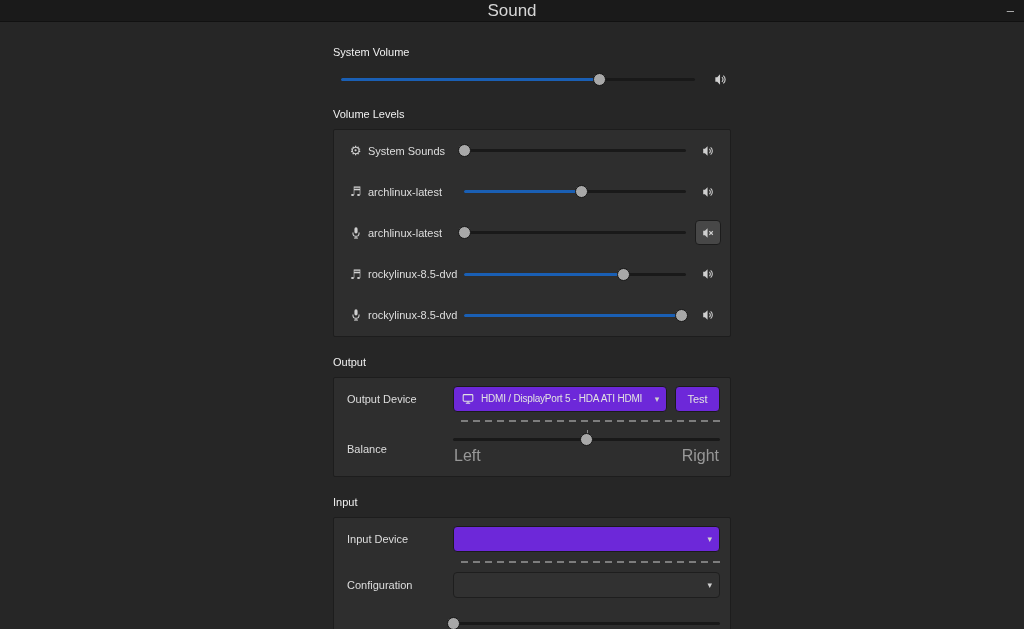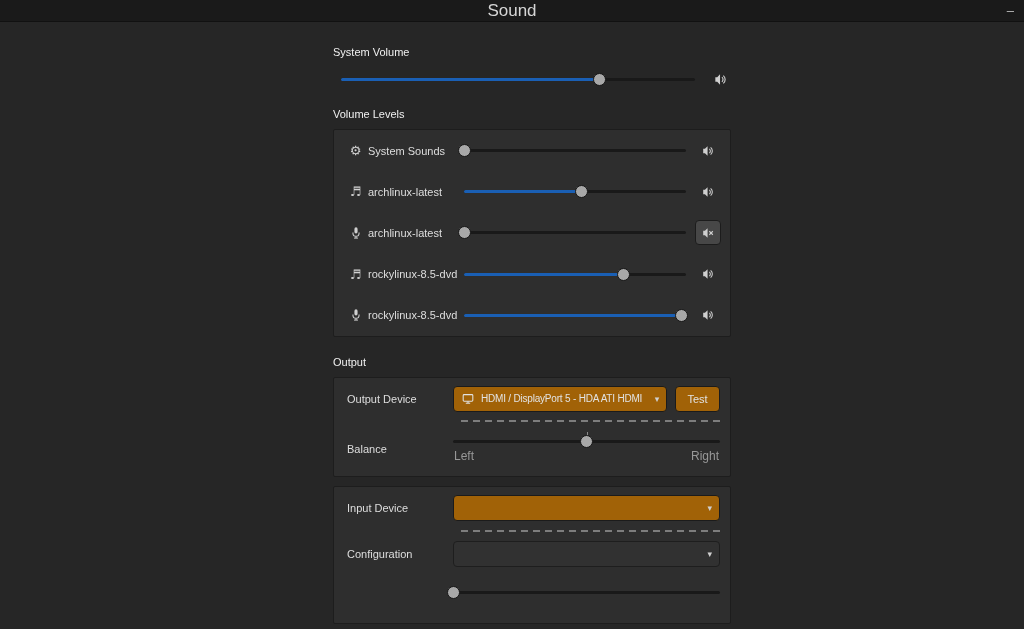--- a/index.html
+++ b/index.html
@@ -44,34 +44,34 @@
   .glyph-icon{ font-family:"DejaVu Sans",sans-serif; font-size:13px; line-height:1; color:#d0d0d0; }
   .vl-name{ width:90px; margin-left:4px; color:#dedede; white-space:nowrap; overflow:hidden; }
   .vl-slider{ flex:1; margin:0 9px 0 6px; }
   .vl-btn{ width:26px; height:25px; display:flex; align-items:center; justify-content:center; border-radius:4px; color:#cfcfcf; flex:none; }
   .vl-btn.muted{ background:#474747; border:1px solid #1c1c1c; }
 
   .out-row{ display:flex; align-items:center; padding:0 10px 0 13px; }
   .row-dev{ height:42px; }
   .lbl{ width:106px; color:#dedede; flex:none; }
   .btn{
-    background:#a16207; border:1px solid #1b1b1b; border-radius:4px;
+    background:#6d28d9; border:1px solid #1b1b1b; border-radius:4px;
     display:flex; align-items:center; height:26px; color:#e2e2e2;
   }
   .dd-output{ width:214px; padding:0 7px; gap:6px; font-size:10px; letter-spacing:-0.2px; }
   .dd-text{ white-space:nowrap; overflow:hidden; }
   .chev{ margin-left:auto; color:#cfcfcf; font-size:9px; font-family:"DejaVu Sans",sans-serif; }
   .test-btn{ margin-left:8px; flex:1; justify-content:center; font-size:11px; }
   .dashed{
     height:2px; margin-left:127px; margin-right:10px;
     background:repeating-linear-gradient(90deg,#7d7d7d 0 7px,transparent 7px 12px);
   }
   .row-balance{ height:54px; }
   .balance-col{ flex:1; }
-  .lr-row{ display:flex; justify-content:space-between; color:#989898; font-size:12px; margin-top:1px; padding:0 1px; }
+  .lr-row{ display:flex; justify-content:space-between; color:#989898; font-size:16px; margin-top:1px; padding:0 1px; }
 
   .in-row1{ height:43px;justify-content:flex-end; }
   .in-row2{ height:45px; }
   .in-row3{ height:46px; align-items:flex-start; padding-top:9px; }
   .dd-input{ flex:1; padding:0 7px; }
   .btn.disabled{ background:#313131; border-color:#1e1e1e; color:#9a9a9a; }
   .flex1{ flex:1; }
   .mic-color{ color:#d0d0d0; display:flex; }
 </style>
 </head>
@@ -249,20 +249,21 @@
           <div class="handle"></div>
         </div>
         <div class="lr-row">
           <span>Left</span>
           <span>Right</span>
         </div>
       </div>
     </div>
   </div>
 
+  <div class="sec-label" style="margin-top:19px">Input</div>
   <div class="card">
     <div class="out-row in-row1">
       <span class="lbl">Input Device</span>
       <div class="btn dd-input">
         <span class="dd-text"></span>
         <span class="chev">▾</span>
       </div>
     </div>
     <div class="dashed"></div>
     <div class="out-row in-row2">

